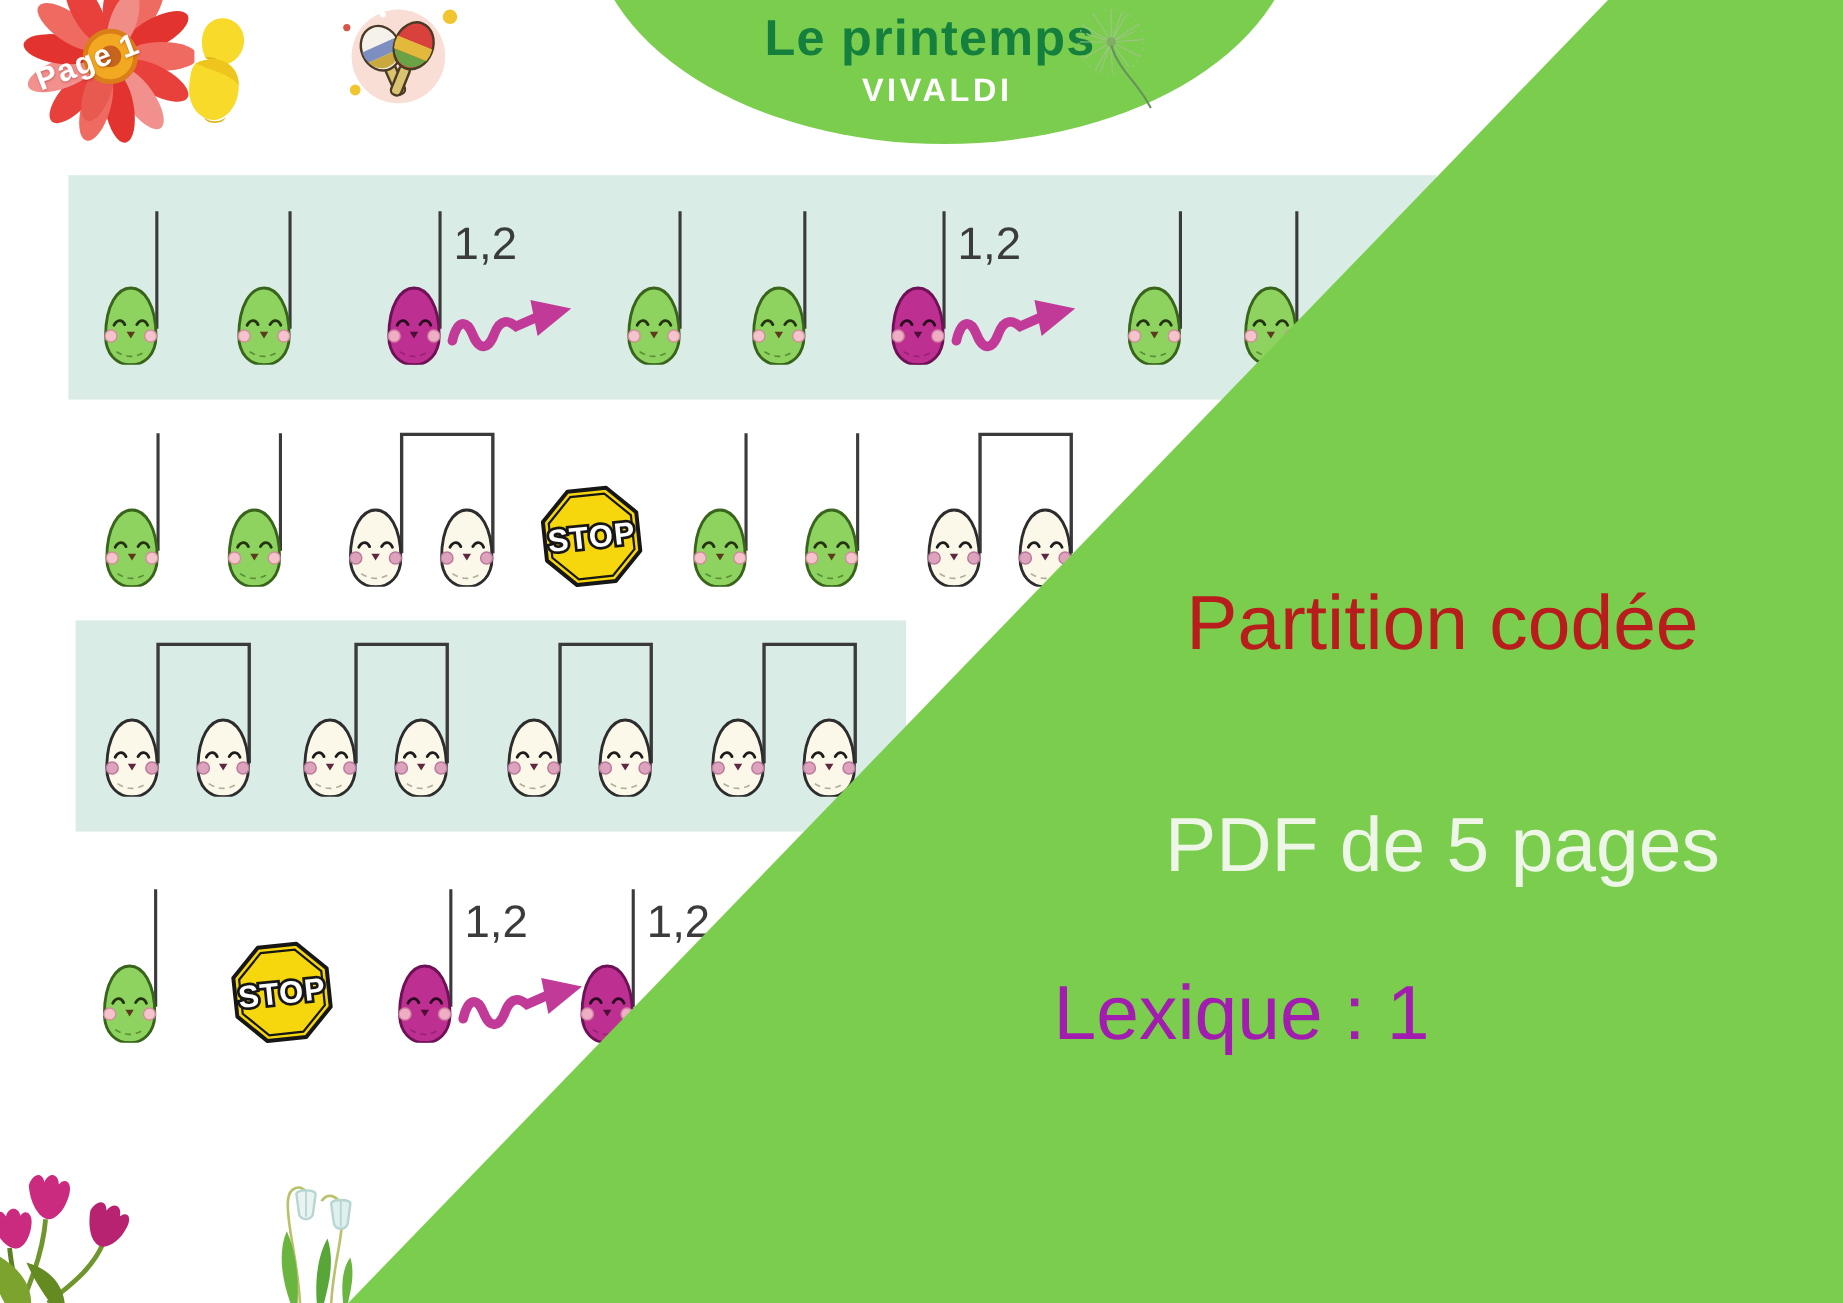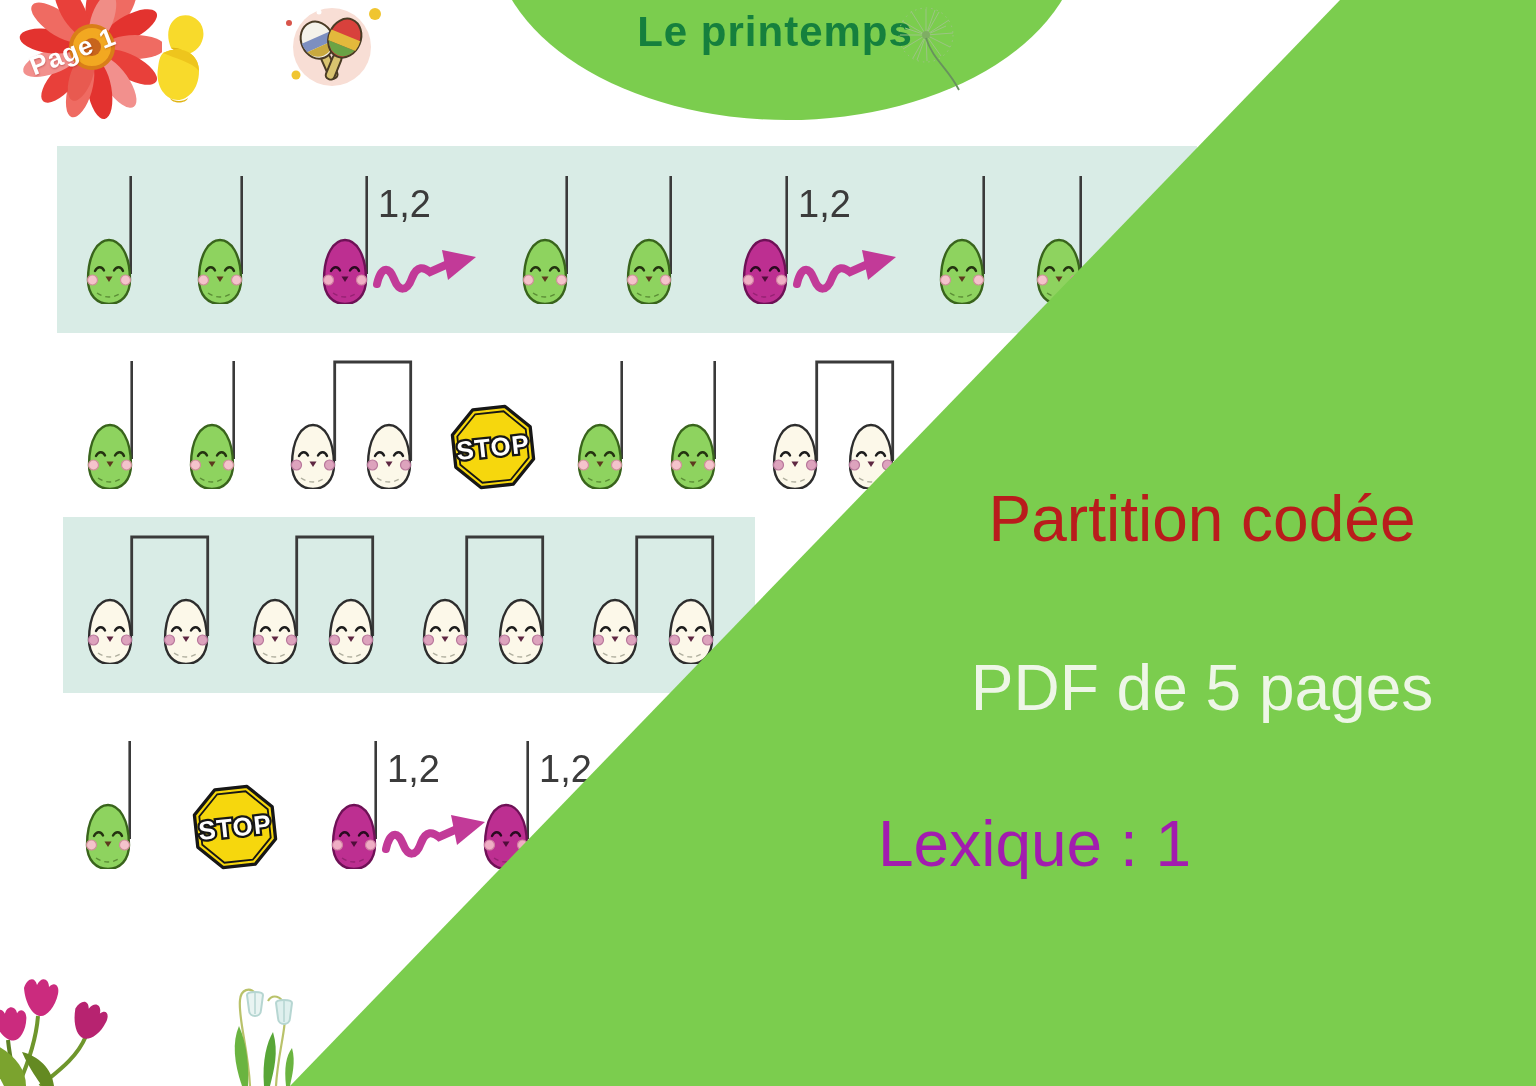--- a/index.html
+++ b/index.html
@@ -34,20 +34,21 @@
   .tulips-wrap{position:absolute;left:-6px;top:974px;z-index:3;}
   .snowdrop-wrap{position:absolute;left:212px;top:978px;z-index:3;}
 </style>
 </head>
 <body>
 
 <div class="page">
 
   <div class="title-ellipse" style="background: rgb(123, 205, 78);"></div>
   <div class="title">Le printemps</div>
+  <div class="subtitle">VIVALDI</div>
 
   <div class="dandelion-wrap">
     <svg width="115" height="100" viewBox="0 0 115 100">
       <g stroke="#9cc484" stroke-width="1" fill="none">
         <circle cx="33" cy="33" r="27" stroke-dasharray="1.5 4"></circle>
         <path d="M33,33 L33,7 M33,33 L46,10 M33,33 L56,18 M33,33 L60,31 M33,33 L57,45
                  M33,33 L48,54 M33,33 L34,59 M33,33 L20,56 M33,33 L10,47 M33,33 L7,33
                  M33,33 L9,19 M33,33 L18,9 M33,33 L42,8 M33,33 L53,24 M33,33 L24,58 M33,33 L12,26"></path>
       </g>
       <circle cx="33" cy="33" r="4" fill="#7fae64"></circle>
@@ -480,16 +481,16 @@
       <path d="M64,25 C64,21 80,21 80,25 L78,40 C78,48 66,48 66,40 Z" fill="#dff0ee" stroke="#b6d6d2" stroke-width="2"></path>
       <path d="M72,22 L72,44" stroke="#b6d6d2" stroke-width="1.5"></path>
       <path d="M30,108 C22,85 20,64 27,48 C35,66 37,88 36,108 Z" fill="#6ab440"></path>
       <path d="M52,108 C50,82 55,64 61,54 C67,74 62,92 58,108 Z" fill="#58a637"></path>
       <path d="M74,108 C72,90 74,78 80,70 C84,84 80,98 78,108 Z" fill="#6ab440"></path>
     </svg>
   </div>
 
   <div class="overlay" style="background: rgb(123, 205, 78);"></div>
   <div class="ov-line ov1" style="color: #b91c1c;">Partition codée</div>
-  <div class="ov-line ov2" style="color: rgb(238, 246, 231);">PDF de 5 pages</div>
+  <div class="ov-line ov2" style="color: rgb(238, 246, 231); margin-top: 16px;">PDF de 5 pages</div>
   <div class="ov-line ov3" style="color: #a21caf;">Lexique : 1</div>
 
 </div>
 
 </body></html>

